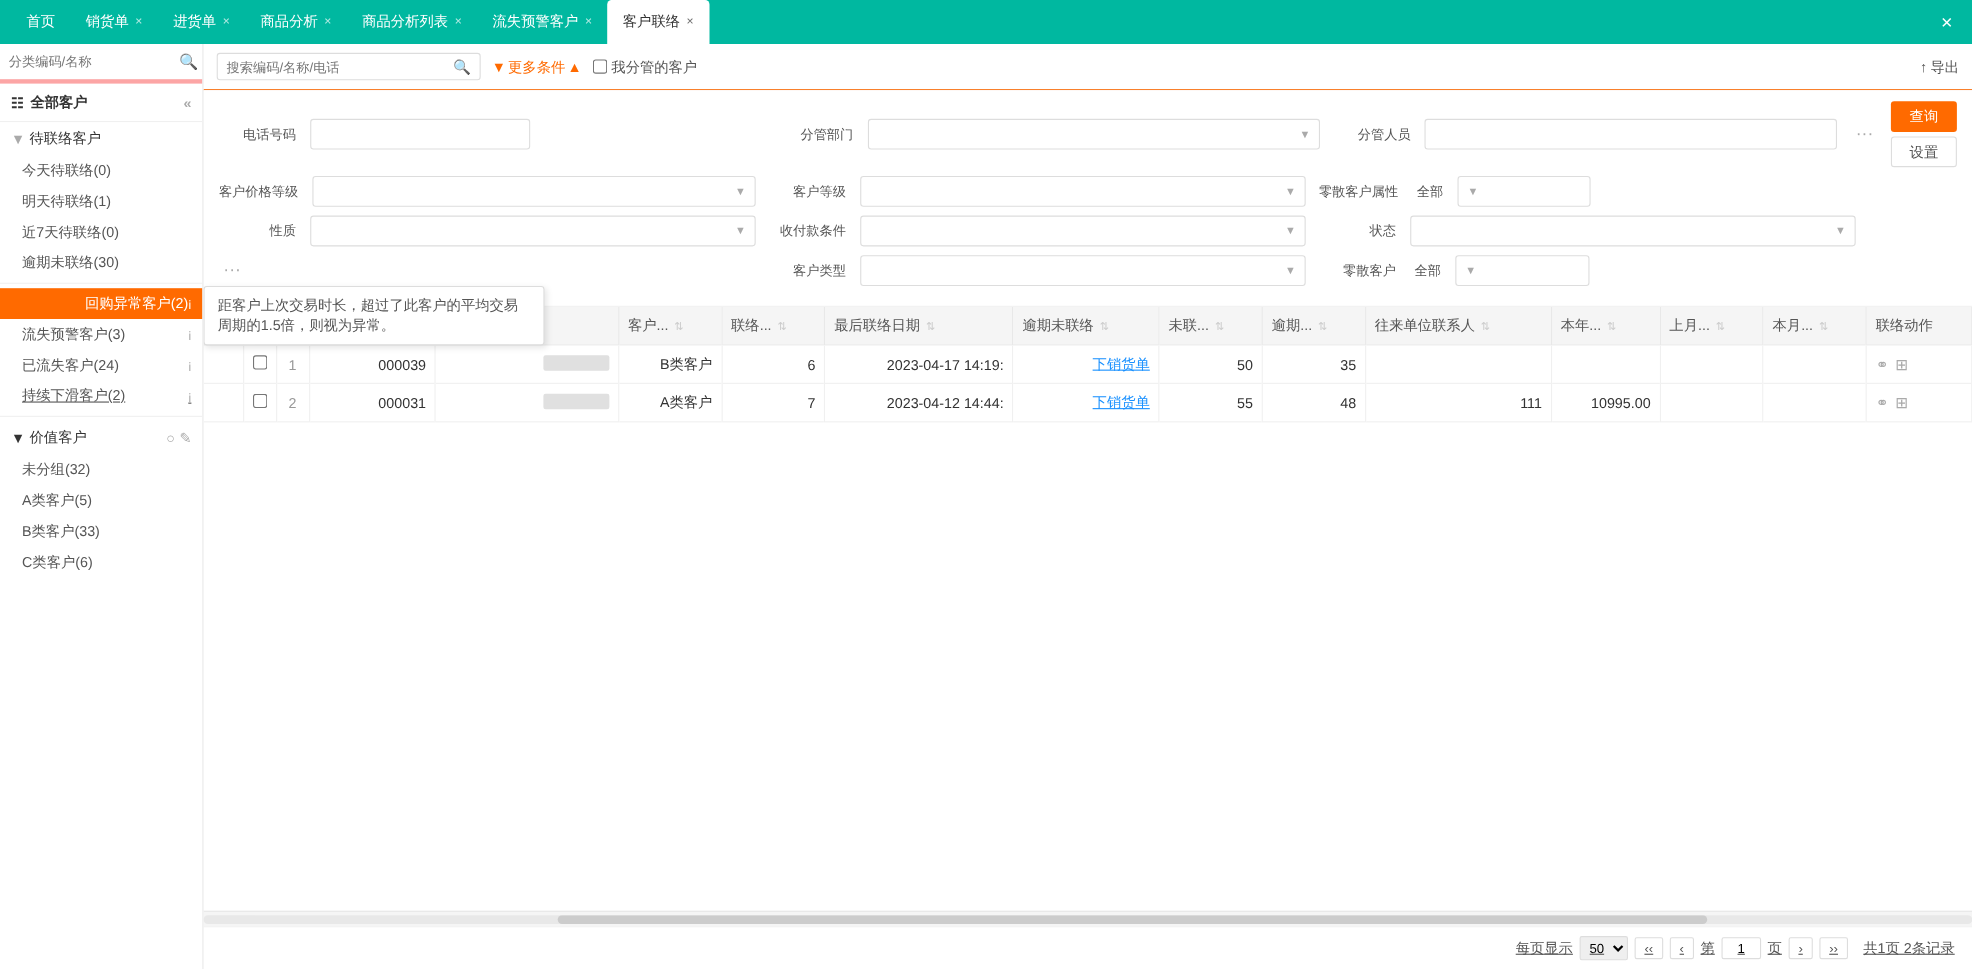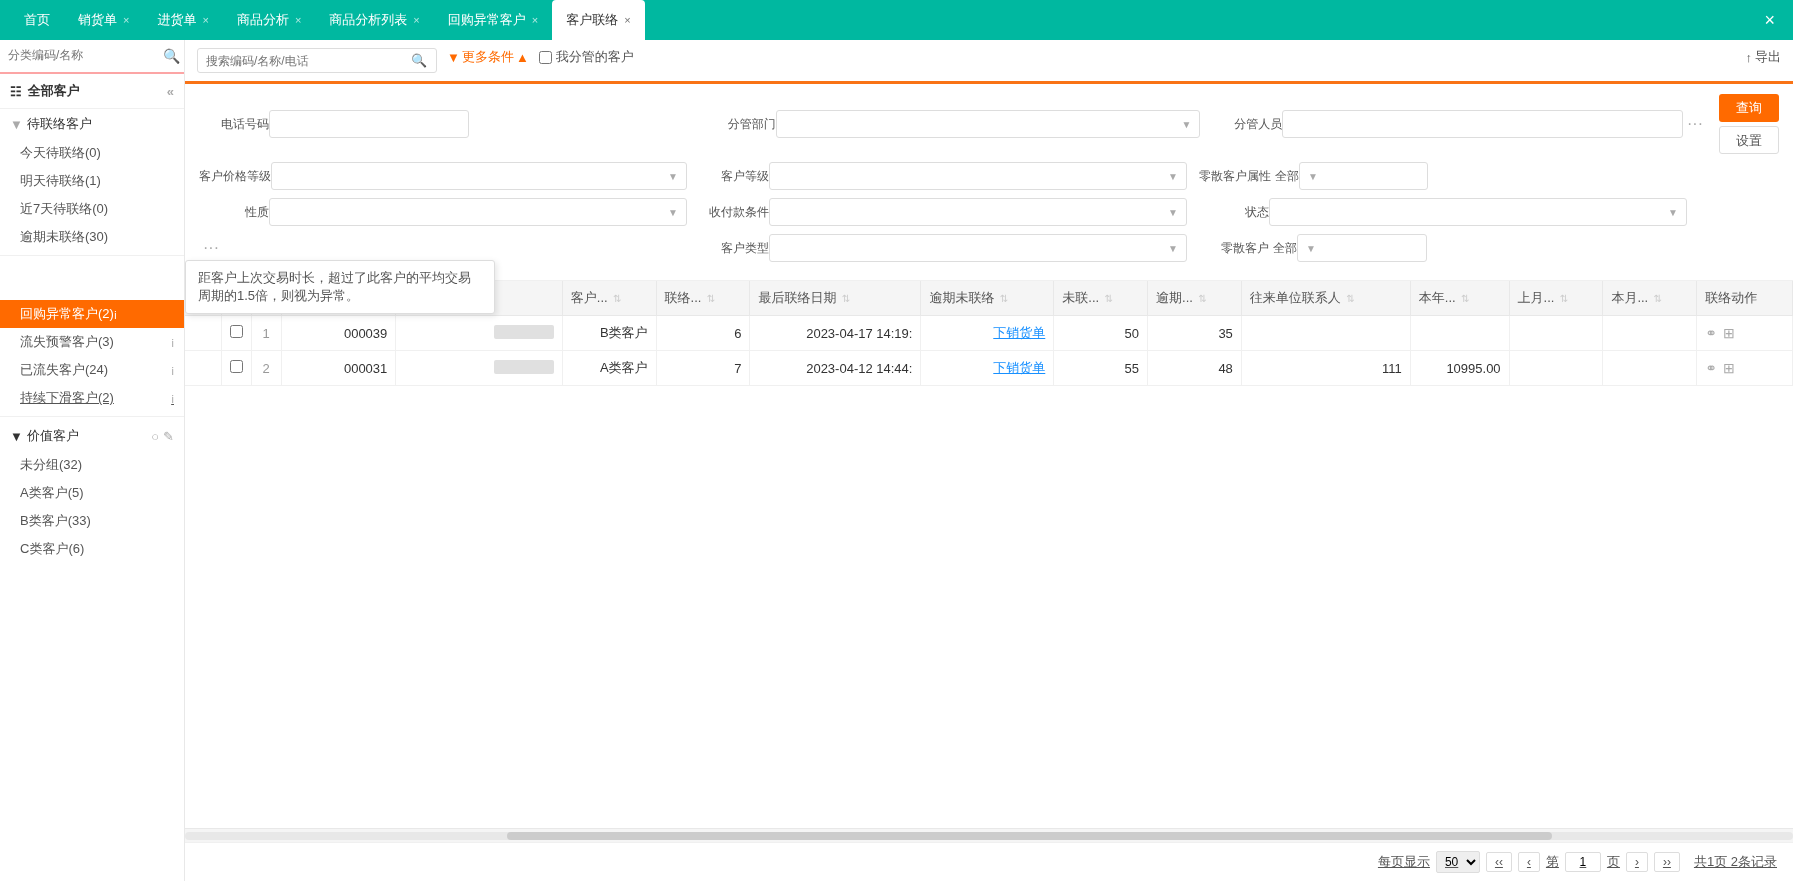--- a/index.html
+++ b/index.html
@@ -28,21 +28,21 @@
     .main-layout {
       display: flex; height: calc(881px - 40px);
     }
 
     
     .sidebar {
       width: 185px; background: #fff; border-right: 1px solid #e8e8e8;
       display: flex; flex-direction: column; overflow-y: auto;
     }
     .sidebar-search {
-      display: flex; align-items: flex-start; padding: 8px 8px; border-bottom: 2px solid #fca5a5;
+      display: flex; align-items: center; padding: 8px 8px; border-bottom: 4px solid #fca5a5;
     }
     .sidebar-search input {
       border: none; outline: none; font-size: 12px; flex: 1; color: #666;
     }
     .sidebar-search .search-icon { color: #aaa; font-size: 14px; cursor: pointer; }
 
     .sidebar-header {
       display: flex; align-items: center; padding: 8px 10px;
       font-weight: bold; color: #333; font-size: 13px; border-bottom: 1px solid #f0f0f0;
     }
@@ -71,22 +71,22 @@
     }
     .sidebar-group-header .arrow { margin-right: 4px; }
 
     
     .content-area {
       flex: 1; display: flex; flex-direction: column; overflow: hidden; position: relative;
     }
 
     
     .filter-bar {
-      background: #fff; padding: 8px 12px; display: flex; align-items: flex-start;
-      border-bottom: 3px solid #f97316; gap: 10px;
+      background: #fff; padding: 8px 12px; display: flex; align-items: center;
+      border-bottom: 1px solid #f97316; gap: 10px;
     }
     .filter-search-box {
       display: flex; align-items: center; border: 1px solid #ddd; border-radius: 3px;
       padding: 4px 8px; width: 240px;
     }
     .filter-search-box input {
       border: none; outline: none; font-size: 12px; flex: 1; color: #666;
     }
     .filter-search-box .s-icon { color: #aaa; margin-left: 4px; cursor: pointer; }
     .more-conditions {
@@ -101,21 +101,21 @@
     }
 
     
     .filter-panel {
       background: #fff; padding: 10px 14px; border-bottom: 1px solid #f0f0f0;
     }
     .filter-row {
       display: flex; align-items: center; margin-bottom: 8px; gap: 12px;
     }
     .filter-field {
-      display: flex; align-items: center; gap: 0; flex: 1;
+      display: flex; align-items: center; gap: 13px; flex: 1;
     }
     .filter-label { color: #555; font-size: 12px; white-space: nowrap; min-width: 70px; text-align: right; }
     .filter-input {
       border: 1px solid #ddd; border-radius: 3px; padding: 4px 8px;
       font-size: 12px; flex: 1; height: 28px; outline: none; color: #333;
       display: flex; align-items: center; justify-content: space-between; cursor: pointer;
       background: #fff;
     }
     .filter-input .down-arrow { color: #aaa; font-size: 10px; }
     .filter-input-text {
@@ -223,21 +223,21 @@
   </div>
   <div class="nav-tab">
     <span>商品分析</span>
     <span class="close-x">×</span>
   </div>
   <div class="nav-tab">
     <span>商品分析列表</span>
     <span class="close-x">×</span>
   </div>
   <div class="nav-tab">
-    <span>回购异常客户</span>
+    <span>流失预警客户</span>
     <span class="close-x">×</span>
   </div>
   <div class="nav-tab active">
     <span>客户联络</span>
     <span class="close-x">×</span>
   </div>
   <div class="nav-close-all">×</div>
 </div>
 
 <div class="main-layout">
@@ -266,21 +266,21 @@
     </div>
     <div class="sidebar-item">
       <span>近7天待联络(0)</span>
     </div>
     <div class="sidebar-item">
       <span>逾期未联络(30)</span>
     </div>
 
     <div class="sidebar-divider"></div>
 
-    <div class="sidebar-item active" style="display:flex;align-items:center;justify-content:flex-start;margin-top:40px;">
+    <div class="sidebar-item active" style="display:flex;align-items:center;justify-content:flex-end;">
       <span>回购异常客户(2)</span>
       <span style="color:#fff;font-size:11px;">ℹ</span>
     </div>
     <div class="sidebar-item" style="display:flex;align-items:center;justify-content:space-between;">
       <span>流失预警客户(3)</span>
       <span style="color:#aaa;font-size:11px;">ℹ</span>
     </div>
     <div class="sidebar-item" style="display:flex;align-items:center;justify-content:space-between;">
       <span>已流失客户(24)</span>
       <span style="color:#aaa;font-size:11px;">ℹ</span>

